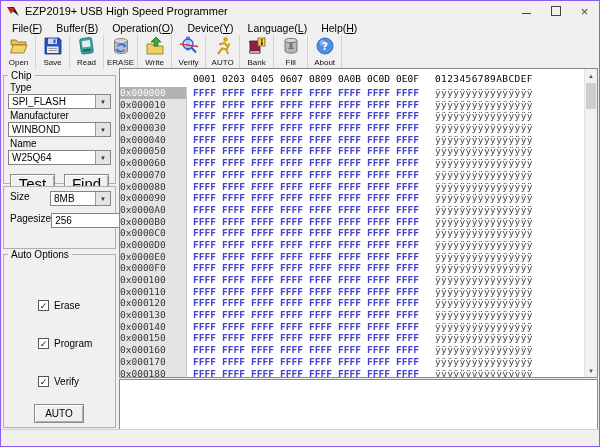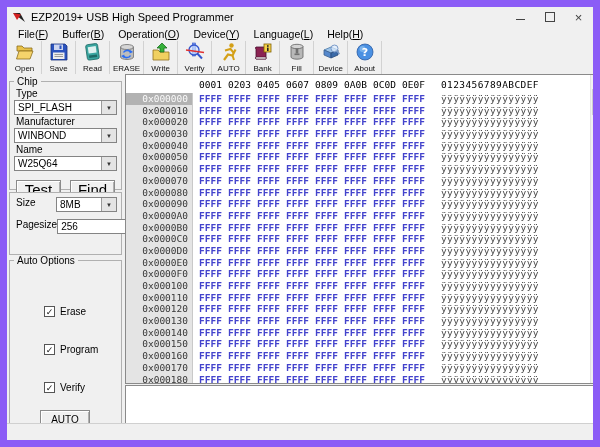--- a/index.html
+++ b/index.html
@@ -1,17 +1,17 @@
 <!DOCTYPE html>
 <html><head>
 <meta charset="utf-8">
 <style>
   html,body{margin:0;padding:0;background:#fff;}
   #window{position:relative;width:600px;height:447px;box-sizing:border-box;
-    border:7px solid #8b5cf6;background:#f0f0f0;overflow:hidden;
+    border:1px solid #8b5cf6;background:#f0f0f0;overflow:hidden;
     font-family:"Liberation Sans",sans-serif;color:#000;}
   
   .titlebar{height:20px;display:flex;align-items:center;background:#f0f0f0;}
   .appicon{margin:0 5px 0 6px;flex:0 0 auto;}
   .title{font-size:11px;white-space:nowrap;}
   .wincontrols{margin-left:auto;display:flex;height:100%;}
   .wc{width:29px;height:100%;display:flex;align-items:center;justify-content:center;color:#444;}
   .glyph-min{width:9px;border-top:1px solid #444;margin-top:5px;}
   .glyph-max{width:8px;height:8px;border:1px solid #444;}
   .glyph-close{font-size:13px;line-height:13px;color:#444;}
@@ -58,21 +58,21 @@
     font-family:"Liberation Sans",sans-serif;background:#f0f0f0;border:1px solid #8a8a8a;
     box-shadow:inset 1px 1px 0 #fff,inset -1px -1px 0 #b0b0b0;padding:0;}
   
   .hexpanel{position:absolute;left:118px;top:0;width:479px;height:310px;background:#fff;
     border:1px solid #8a8a8a;box-sizing:border-box;overflow:hidden;}
   .hexheader{height:18px;display:flex;align-items:center;
     font:9.5px "DejaVu Sans Mono",monospace;}
   .hexrows{height:290px;overflow:hidden;}
   .hexrow{display:flex;height:11.7px;line-height:11.7px;
     font:9.5px "DejaVu Sans Mono",monospace;}
-  .addr{flex:0 0 62px;background:#e4e4e4;color:#383838;text-align:right;
+  .addr{flex:0 0 62px;background:#e4e4e4;color:#383838;
     padding-right:4px;border-right:1px solid #c9c9c9;}
   .addr.sel{background:#b2b2b2;color:#fafafa;}
   .hexheader .addr{background:transparent;border-right-color:transparent;}
   .hexgroups{display:flex;padding-left:6px;}
   .hexval{width:23px;margin-right:6px;font-weight:bold;color:#4343CC;}
   .hexval.hdr{font-weight:normal;color:#000;}
   .ascii{margin-left:10px;color:#484848;letter-spacing:0.4px;white-space:nowrap;}
   .ascii.hdr{color:#000;}
   .vscroll{position:absolute;right:0;top:0;width:13px;height:100%;background:#f1f1f1;
     border-left:1px solid #e3e3e3;box-sizing:border-box;}
@@ -202,30 +202,20 @@
       <svg width="20" height="20" viewBox="0 0 20 20">
         <path d="M4 4.5 v10.5 a6 2.2 0 0 0 12 0 V4.5" fill="#b8b8b8" stroke="#606060" stroke-width="0.8"></path>
         <ellipse cx="10" cy="4.5" rx="6" ry="2.2" fill="#d4d4d4" stroke="#606060" stroke-width="0.8"></ellipse>
         <rect x="8.7" y="6.5" width="2.6" height="5" fill="#707070"></rect>
         <rect x="7.5" y="11.5" width="5" height="1.6" fill="#707070"></rect>
       </svg>
       <span class="tlabel">Fill</span>
     </div>
     <div class="tbtn">
       <svg width="20" height="20" viewBox="0 0 20 20">
-        <path d="M3 8 l7 -3 7 3 -7 3 z" fill="#9ec4e8" stroke="#4a78a8" stroke-width="0.8"></path>
-        <path d="M3 8 v5 l7 3 v-5 z" fill="#5588cc" stroke="#3a6090" stroke-width="0.8"></path>
-        <path d="M17 8 v5 l-7 3 v-5 z" fill="#3a6aa8" stroke="#2a4a78" stroke-width="0.8"></path>
-        <circle cx="13.5" cy="6.5" r="3.5" fill="#dfeeff" fill-opacity="0.7" stroke="#7a9ac8" stroke-width="1"></circle>
-        <line x1="15.8" y1="9" x2="18.5" y2="12" stroke="#7a9ac8" stroke-width="1.6"></line>
-      </svg>
-      <span class="tlabel">Device</span>
-    </div>
-    <div class="tbtn">
-      <svg width="20" height="20" viewBox="0 0 20 20">
         <circle cx="10" cy="10" r="8" fill="#4a90e2" stroke="#2a5aa2" stroke-width="0.8"></circle>
         <circle cx="7.5" cy="7" r="3" fill="#8fc0f0" fill-opacity="0.7"></circle>
         <text x="10" y="14" text-anchor="middle" font-size="11" font-weight="bold" fill="#ffffff" font-family="DejaVu Sans">?</text>
       </svg>
       <span class="tlabel">About</span>
     </div>
   </div>
 
   <div class="main">
 

